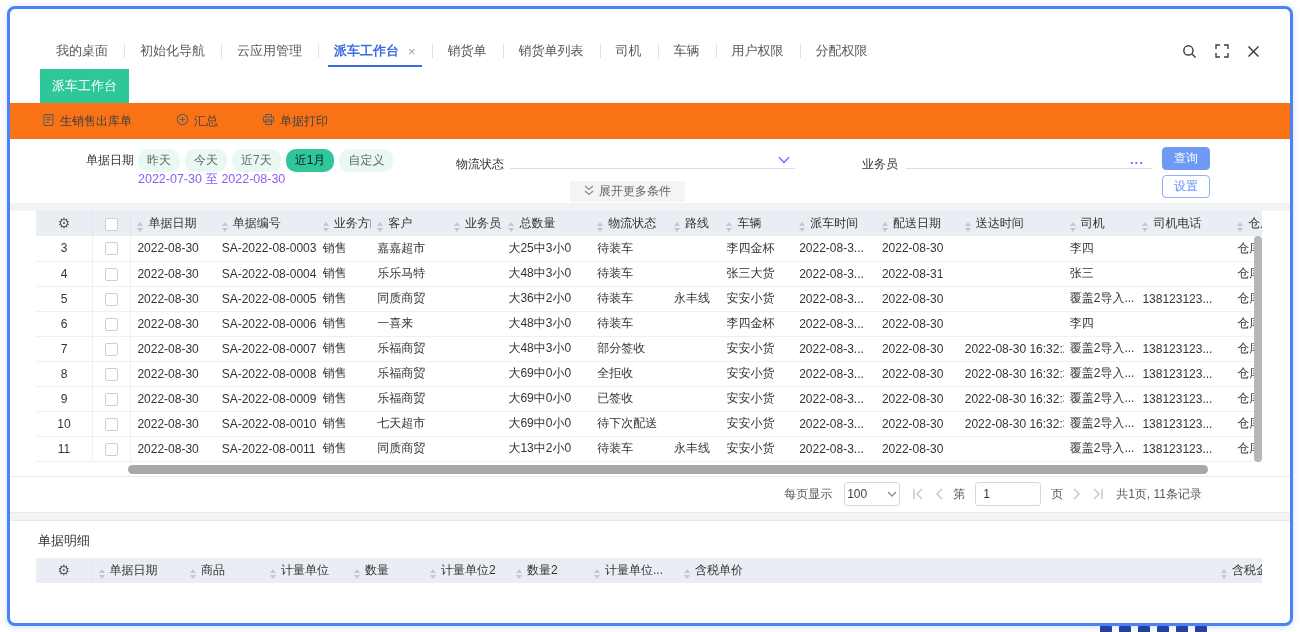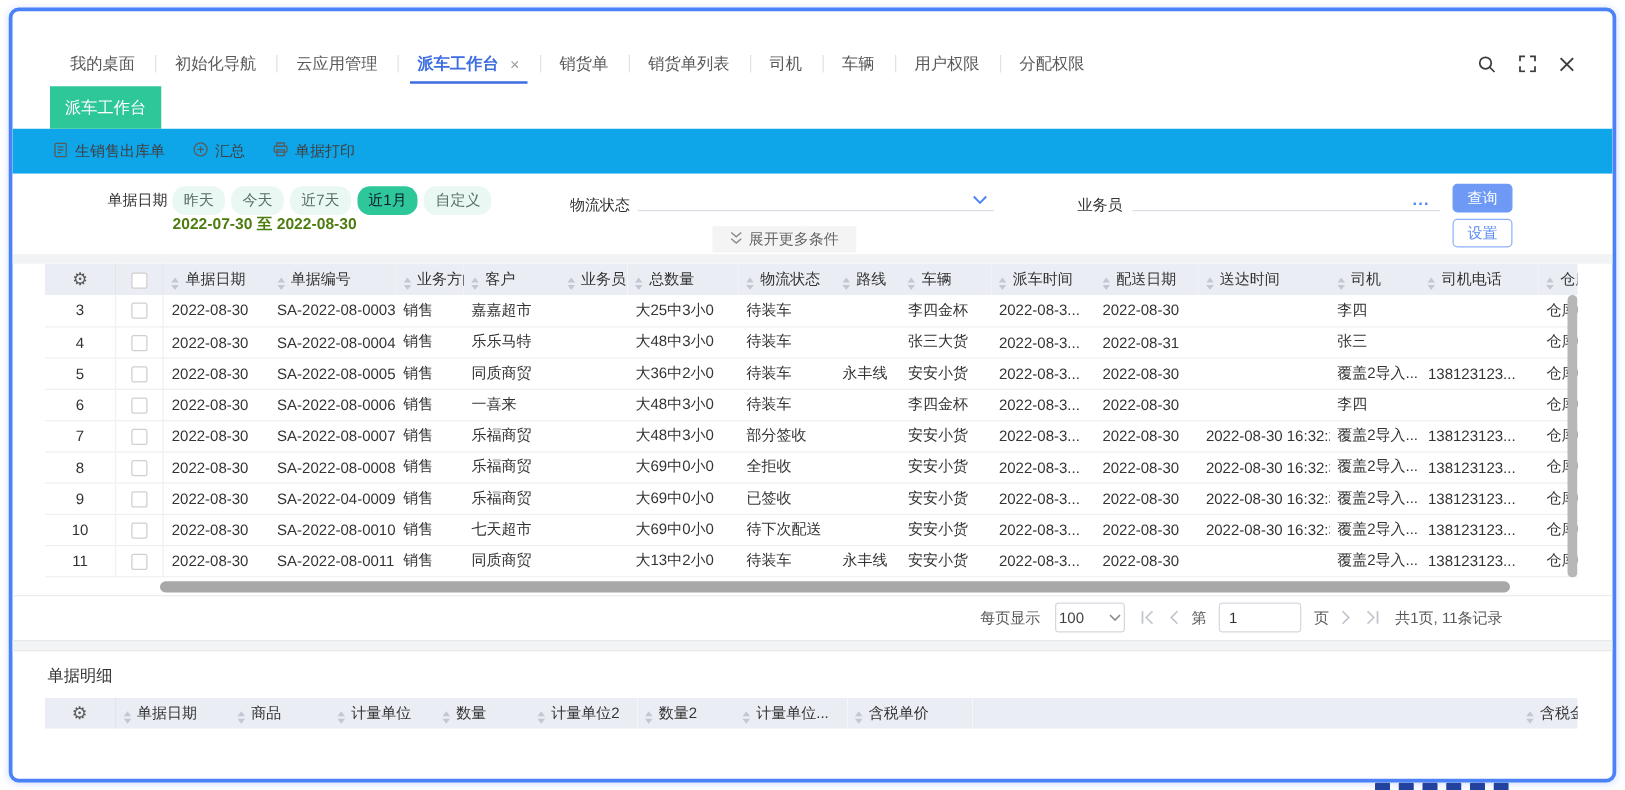--- a/index.html
+++ b/index.html
@@ -27,30 +27,30 @@
     padding:8px 12px; min-width:78px; text-align:center; }
 
   
   .subtabs { height:32px; padding:0 30px; display:flex; align-items:stretch; border-bottom:1px solid #e8e8e8; }
   .subtab { display:flex; align-items:center; padding:0 17px; font-size:13px; color:#404040; cursor:pointer; position:relative; white-space:nowrap; }
   .subtab + .subtab::before { content:""; position:absolute; left:0; top:9px; height:13px; width:1px; background:#dcdcdc; }
   .subtab.active { color:#4C82F7; }
   .subtab.active::after { content:""; position:absolute; left:14px; right:14px; bottom:0; height:2px; background:#4C82F7; }
 
   
-  .toolbar { height:36px; background:#0ea5e9; padding:0 32px; display:flex; align-items:center; gap:22px; }
+  .toolbar { height:36px; background:#f97316; padding:0 32px; display:flex; align-items:center; gap:44px; }
   .tool { display:flex; align-items:center; gap:5px; font-size:12px; color:#404040; cursor:pointer; }
 
   
   .filterbar { height:64px; position:relative; background:#fff; font-size:12px; color:#333; }
   .f-label { position:absolute; font-size:12px; color:#333; }
   .pills { position:absolute; left:128px; top:10px; display:flex; gap:5px; }
   .pill { background:var(--green_light,#E9F8F2); color:#5a6e66; border-radius:10px; padding:3px 9px; font-size:12px; cursor:pointer; }
   .pill.selected { background:var(--green,#2EC79A); color:#0f172a; }
-  .date-range { position:absolute; left:128px; top:32px; font-size:12.5px; color:#4d7c0f;font-weight:bold; }
+  .date-range { position:absolute; left:128px; top:32px; font-size:12.5px; color:#8b5cf6; }
   .uline { position:absolute; border-bottom:1px solid #dcdfe6; height:22px; }
   .chev-abs { position:absolute; }
   .dots { position:absolute; color:#4C82F7; font-weight:bold; letter-spacing:1px; font-size:13px; cursor:pointer; }
   .btn-query { position:absolute; left:1152px; top:8px; width:48px; height:23px; background:#6E9AF5; border:1px solid #6E9AF5;
     color:#fff; font-size:12px; border-radius:4px; cursor:pointer; }
   .btn-set { position:absolute; left:1152px; top:36px; width:48px; height:23px; background:#fff; border:1px solid #8fb0f7;
     color:#5f8ef2; font-size:12px; border-radius:4px; cursor:pointer; }
   .expand-btn { position:absolute; left:560px; top:42px; height:21px; background:#f4f4f5; border:none; color:#666;
     font-size:12px; padding:0 14px; display:flex; align-items:center; gap:5px; cursor:pointer; }
   .band { height:8px; background:#f2f3f5; }
@@ -425,21 +425,21 @@
               <td>2022-08-30</td>
               <td>2022-08-30 16:32:30</td>
               <td>覆盖2导入...</td>
               <td>138123123...</td>
               <td>仓库01</td>
             </tr>
             <tr>
               <td class="col-gear">9</td>
               <td class="col-cb"><span class="cbx"></span></td>
               <td>2022-08-30</td>
-              <td>SA-2022-04-0009</td>
+              <td>SA-2022-08-0009</td>
               <td>销售</td>
               <td>乐福商贸</td>
               <td></td>
               <td>大69中0小0</td>
               <td>已签收</td>
               <td></td>
               <td>安安小货</td>
               <td>2022-08-3...</td>
               <td>2022-08-30</td>
               <td>2022-08-30 16:32:32</td>

